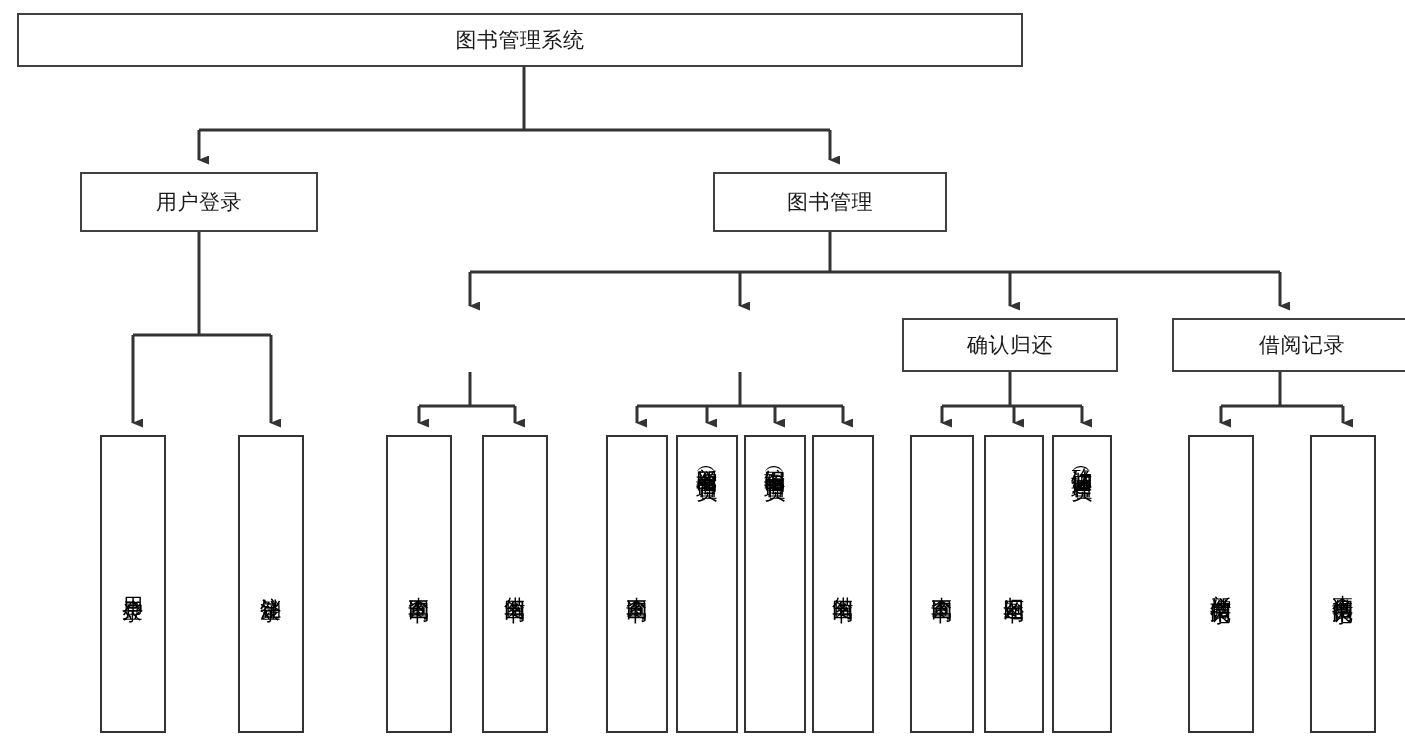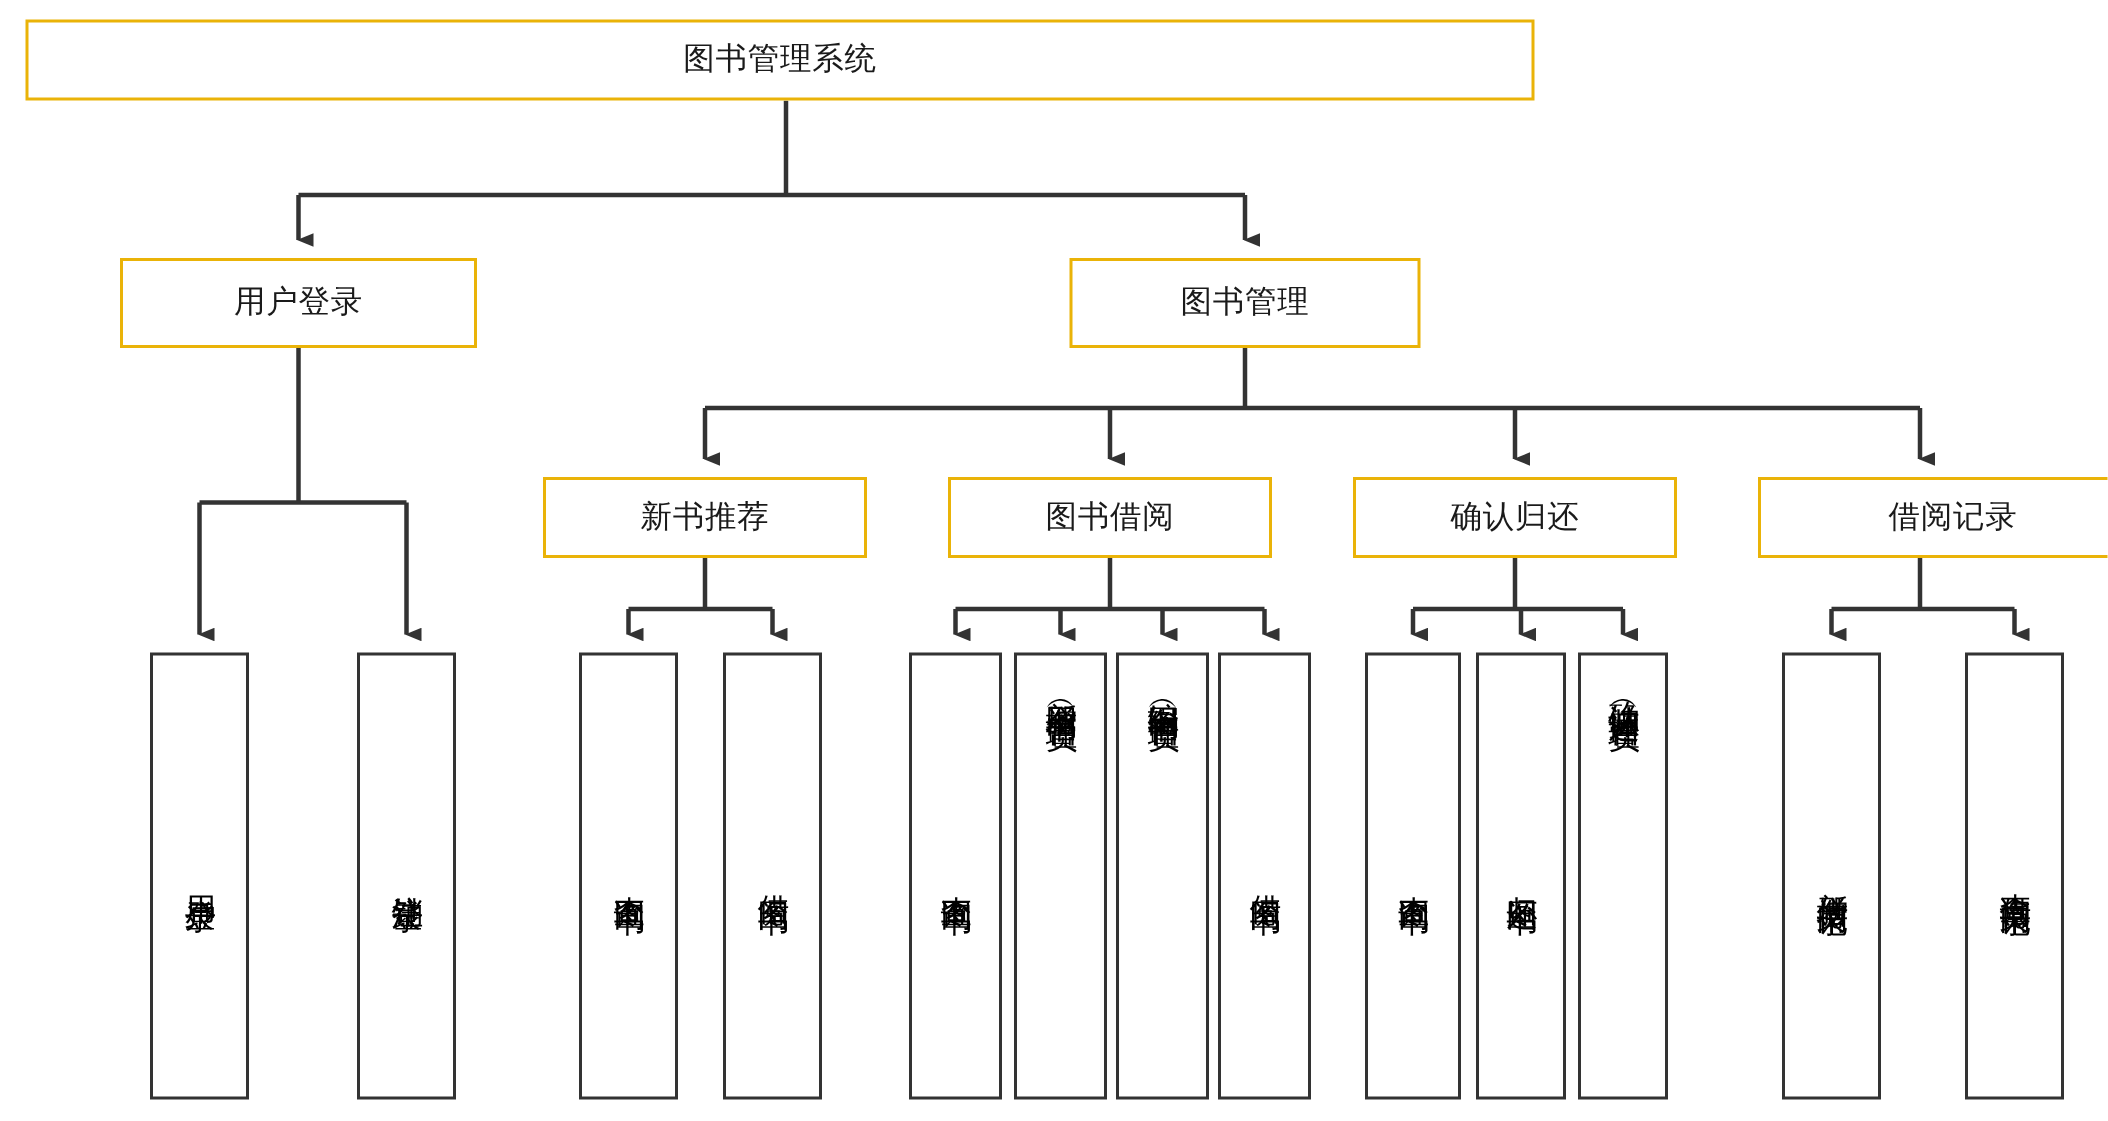--- a/index.html
+++ b/index.html
@@ -22,21 +22,21 @@
   svg.diagram-canvas {
     position: absolute;
     left: 0;
     top: 0;
     width: 1405px;
     height: 747px;
   }
   .node-box {
     position: absolute;
     box-sizing: border-box;
-    border: 2px solid #eab308;
+    border: 2px solid #404040;
     background: #ffffff;
     display: flex;
     align-items: center;
     justify-content: center;
     color: #1a1a1a;
   }
   .node-label-h {
     font-size: 21px;
     line-height: 1.25;
     letter-spacing: 0.5px;
@@ -150,26 +150,20 @@
     <span class="node-label-h">图书管理系统</span>
   </div>
 
   <div class="node-box" style="left:80px; top:172px; width:238px; height:60px;">
     <span class="node-label-h">用户登录</span>
   </div>
   <div class="node-box" style="left:713px; top:172px; width:234px; height:60px;">
     <span class="node-label-h">图书管理</span>
   </div>
 
-  <div class="node-box" style="left:362px; top:318px; width:216px; height:54px;">
-    <span class="node-label-h">新书推荐</span>
-  </div>
-  <div class="node-box" style="left:632px; top:318px; width:216px; height:54px;">
-    <span class="node-label-h">图书借阅</span>
-  </div>
   <div class="node-box" style="left:902px; top:318px; width:216px; height:54px;">
     <span class="node-label-h">确认归还</span>
   </div>
   <div class="node-box" style="left:1172px; top:318px; width:260px; height:54px;">
     <span class="node-label-h">借阅记录</span>
   </div>
 
   <div class="leaf-box center-v" style="left:100px; top:435px; width:66px; height:298px;">
     <span class="node-label-v">用户登录</span>
   </div>

